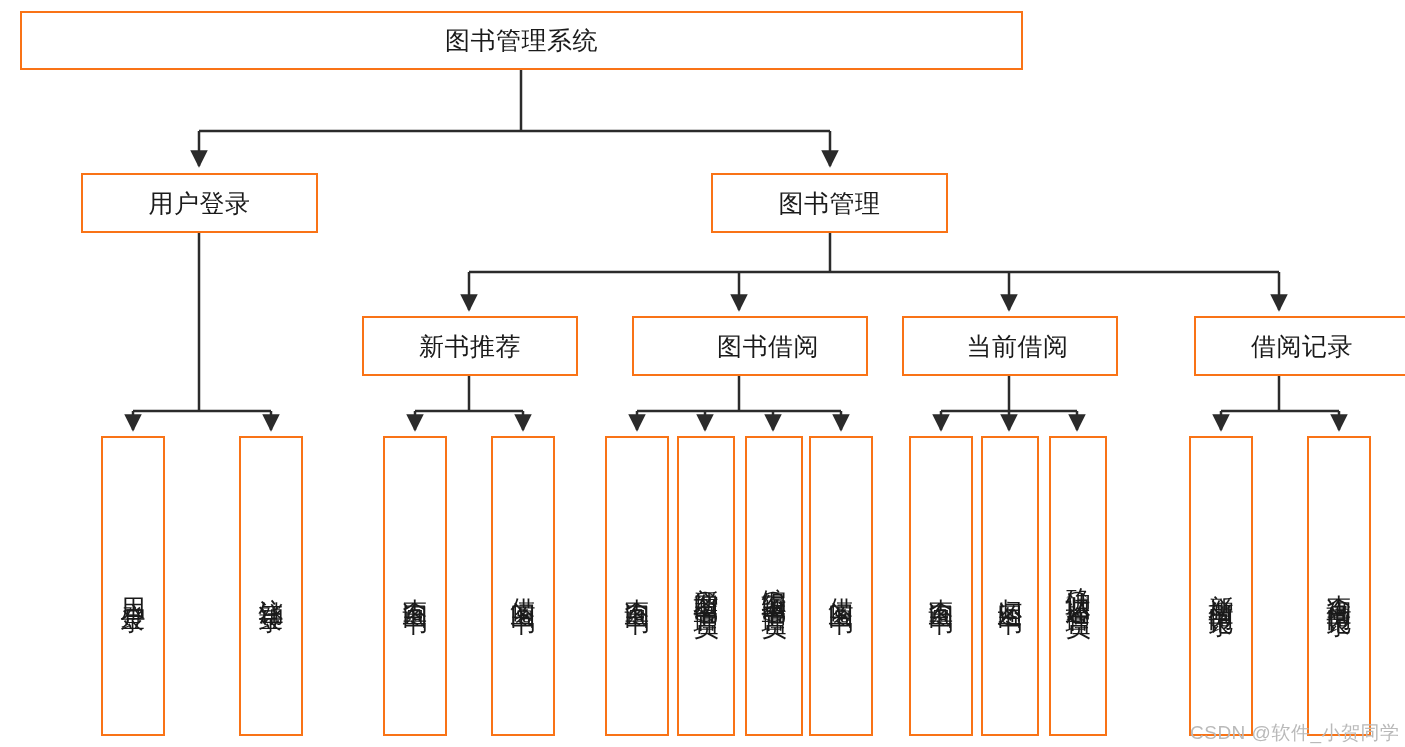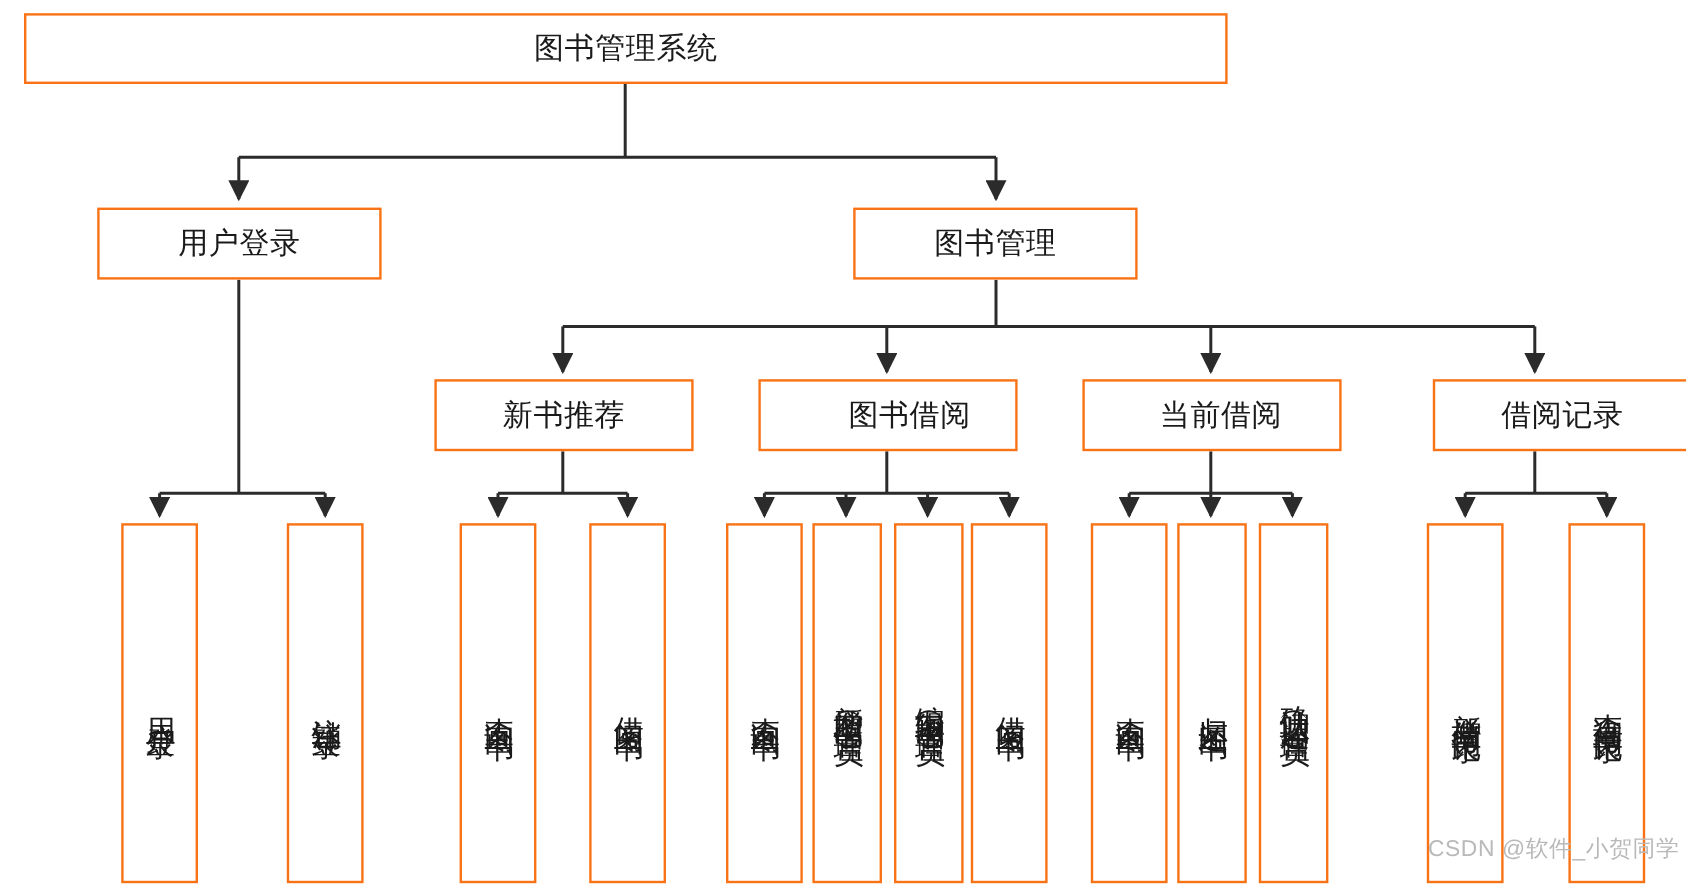--- a/index.html
+++ b/index.html
@@ -130,21 +130,21 @@
   <div class="node horiz" style="left:81px; top:173px; width:237px; height:60px;">
     <span class="label">用户登录</span>
   </div>
   <div class="node horiz" style="left:711px; top:173px; width:237px; height:60px;">
     <span class="label">图书管理</span>
   </div>
 
   <div class="node horiz" style="left:362px; top:316px; width:216px; height:60px;">
     <span class="label">新书推荐</span>
   </div>
-  <div class="node horiz" style="left:632px; top:316px; width:216px; height:60px;padding-left:36px;">
+  <div class="node horiz" style="left:632px; top:316px; width:236px; height:60px;padding-left:36px;">
     <span class="label">图书借阅</span>
   </div>
   <div class="node horiz" style="left:902px; top:316px; width:216px; height:60px;padding-left:15px;">
     <span class="label">当前借阅</span>
   </div>
   <div class="node horiz" style="left:1172px; top:316px; width:216px; height:60px;margin-left:22px;">
     <span class="label">借阅记录</span>
   </div>
 
   <div class="node vert" style="left:101px; top:436px; width:64px; height:300px;">
@@ -184,15 +184,15 @@
     <span class="label">确认归还（管理员）</span>
   </div>
 
   <div class="node vert" style="left:1189px; top:436px; width:64px; height:300px;">
     <span class="label">新增借阅记录</span>
   </div>
   <div class="node vert" style="left:1307px; top:436px; width:64px; height:300px;">
     <span class="label">查询借阅记录</span>
   </div>
 
-  <div class="watermark" style="left:1190px; top:694px;">CSDN @软件_小贺同学</div>
+  <div class="watermark" style="left:1190px; top:720px;">CSDN @软件_小贺同学</div>
 
 </div>
 
 </body></html>

